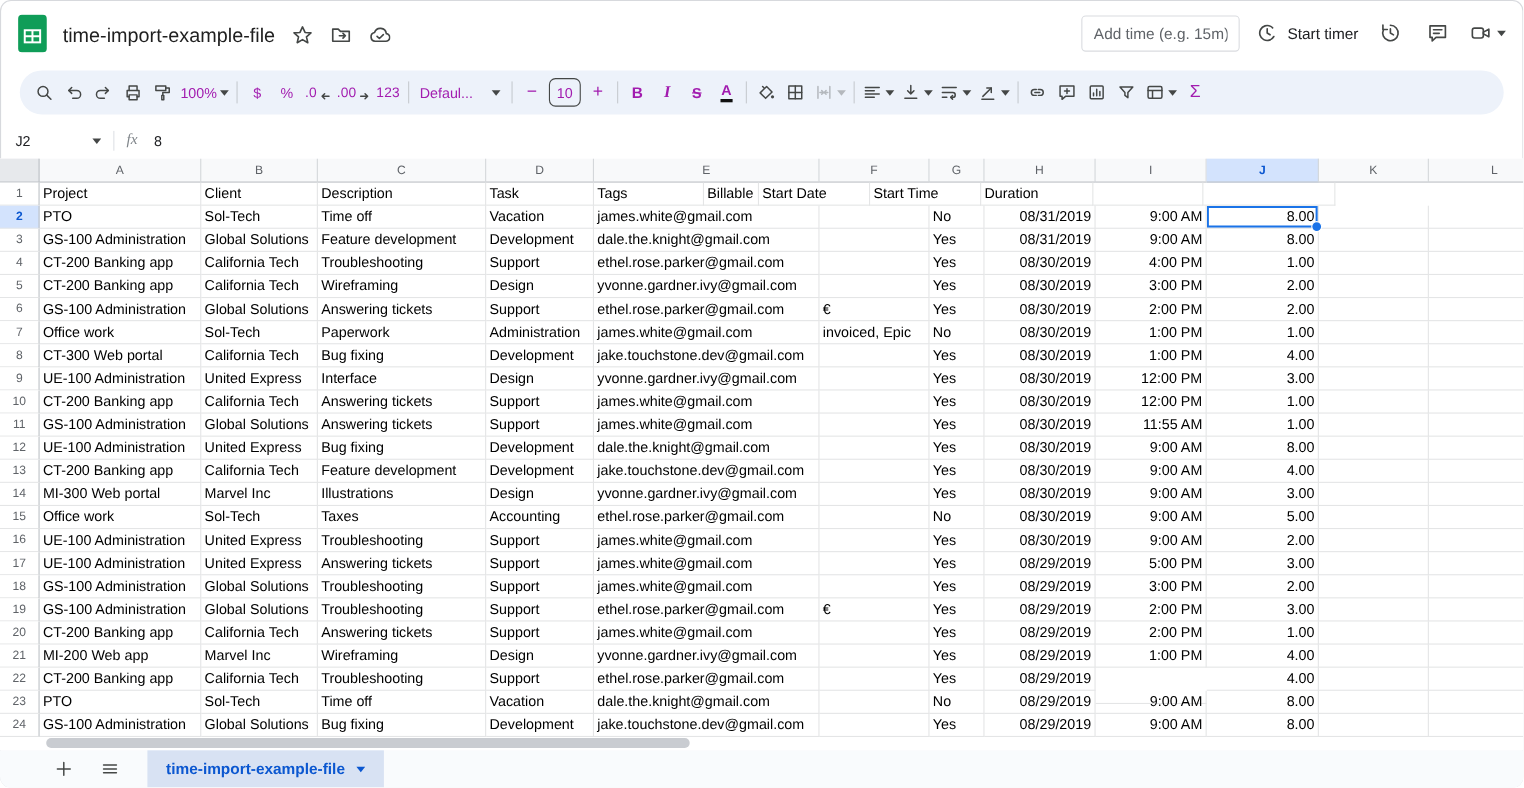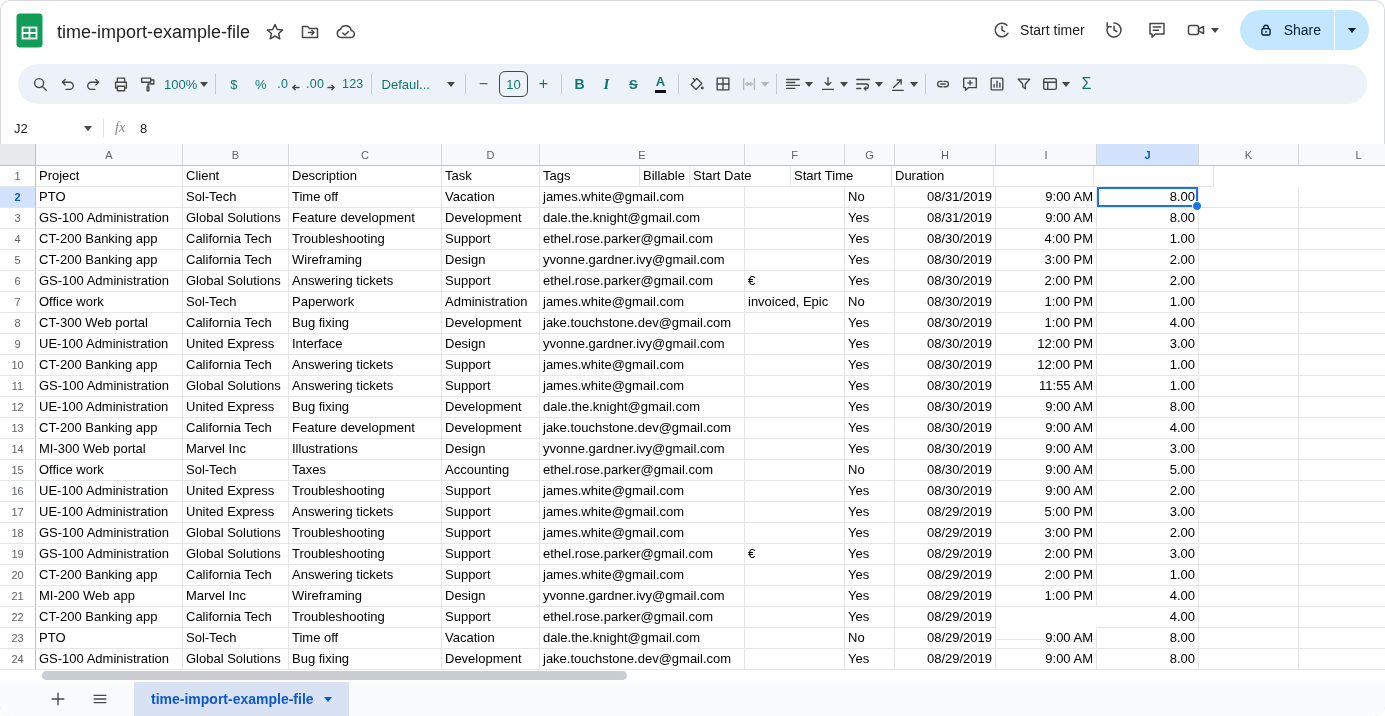--- a/index.html
+++ b/index.html
@@ -24,21 +24,21 @@
   .share{display:flex;height:40px;border-radius:20px;background:#c2e7ff;overflow:hidden;margin-left:6px}
   .share-main{display:flex;align-items:center;gap:9px;padding:0 13px 0 17px;font-size:14px;font-weight:500;color:#001d35;cursor:pointer}
   .share-sep{width:1px;background:#f6fbff}
   .share-caret{display:flex;align-items:center;padding:0 13px;cursor:pointer}
   .car{width:0;height:0;border-left:4.5px solid transparent;border-right:4.5px solid transparent;border-top:5px solid #444746;display:inline-block}
   .car.dark{border-top-color:#001d35}
   .car.blue{border-top-color:#0b57d0}
   .car.dim{border-top-color:#b4b8bd}
   
   .toolbar{margin:4px 18px 8px;height:40px;background:#edf2fa;border-radius:21px;display:flex;
-    align-items:center;padding:0 8px;color:#0f766e;box-sizing:border-box}
+    align-items:center;padding:0 8px;color:#a21caf;box-sizing:border-box}
   .tbtn{min-width:27px;height:27px;padding:0 3px;border-radius:4px;display:flex;align-items:center;
     justify-content:center;gap:3px;font-size:13px;cursor:pointer;white-space:nowrap;box-sizing:border-box}
   .tsep{width:1px;height:20px;background:#c6cacf;margin:0 4px;flex:none}
   .bi{font-weight:700;font-size:14px}
   .it{font-style:italic;font-family:"Liberation Serif",serif;font-size:15px;font-weight:600}
   .st{text-decoration:line-through;font-size:13px;font-weight:600}
   .tc{font-size:13px;font-weight:600;border-bottom:3px solid #111;padding:0 1px 1px;line-height:1.1}
   .fsize{width:27px;height:24px;border:1.5px solid #444746;border-radius:6px;display:flex;align-items:center;justify-content:center;font-size:13px;margin:0 2px;cursor:text}
   .sign{font-size:16px}
   .num{font-size:12.5px;letter-spacing:.2px}
@@ -106,20 +106,21 @@
         <span class="t-ic">
           <svg class="ic big" viewBox="0 0 20 20">
               <path d="M6 15.5a4 4 0 0 1-.5-7.9 5.5 5.5 0 0 1 10.7 1 3.3 3.3 0 0 1-.7 6.9z"></path>
               <path d="M7.8 11l2.1 2 3.6-3.5"></path>
             </svg>
         </span>
       </div>
     </div>
 
     <div class="top-right">
+      <input class="add-time" type="text" placeholder="Add time (e.g. 15m)" style="">
       <div class="timer">
         <svg class="ic big" viewBox="0 0 20 20">
           <circle cx="10" cy="10" r="6.8" stroke-dasharray="34 9" transform="rotate(28 10 10)"></circle>
           <path d="M10 6.2V10l2.6 1.6"></path>
         </svg>
         <span>Start timer</span>
       </div>
       <span class="icbtn">
         <svg class="ic big" viewBox="0 0 20 20">
             <path d="M10 3a7 7 0 1 1-6.3 4"></path>
@@ -132,34 +133,20 @@
             <path d="M3 3.5h14V14H8.5L5 17.2V14H3z"></path>
             <path d="M6.2 7h7.6M6.2 10.3h5.2"></path>
           </svg>
       </span>
       <div class="cam-group">
         <svg class="ic big" viewBox="0 0 20 20">
           <rect x="2.5" y="5.5" width="10" height="9" rx="2"></rect>
             <path d="M12.5 9.2l5-2.7v7l-5-2.7z"></path>
         </svg>
         <span class="car"></span>
-      </div>
-      <div class="share">
-        <div class="share-main">
-          <svg class="ic" viewBox="0 0 20 20" style="stroke:#001d35">
-            <rect x="5.5" y="8.5" width="9" height="7" rx="1.2"></rect>
-              <path d="M7.5 8.5V7a2.5 2.5 0 0 1 5 0v1.5"></path>
-            <circle cx="10" cy="12" r="1" fill="#001d35" stroke="none"></circle>
-          </svg>
-          <span>Share</span>
-        </div>
-        <div class="share-sep"></div>
-        <div class="share-caret">
-            <span class="car dark"></span>
-          </div>
       </div>
     </div>
   </header>
 
   <div class="toolbar">
     <div class="tbtn">
       <svg class="ic" viewBox="0 0 20 20">
           <circle cx="9" cy="9" r="5"></circle>
           <path d="M13 13l4 4"></path>
         </svg>

